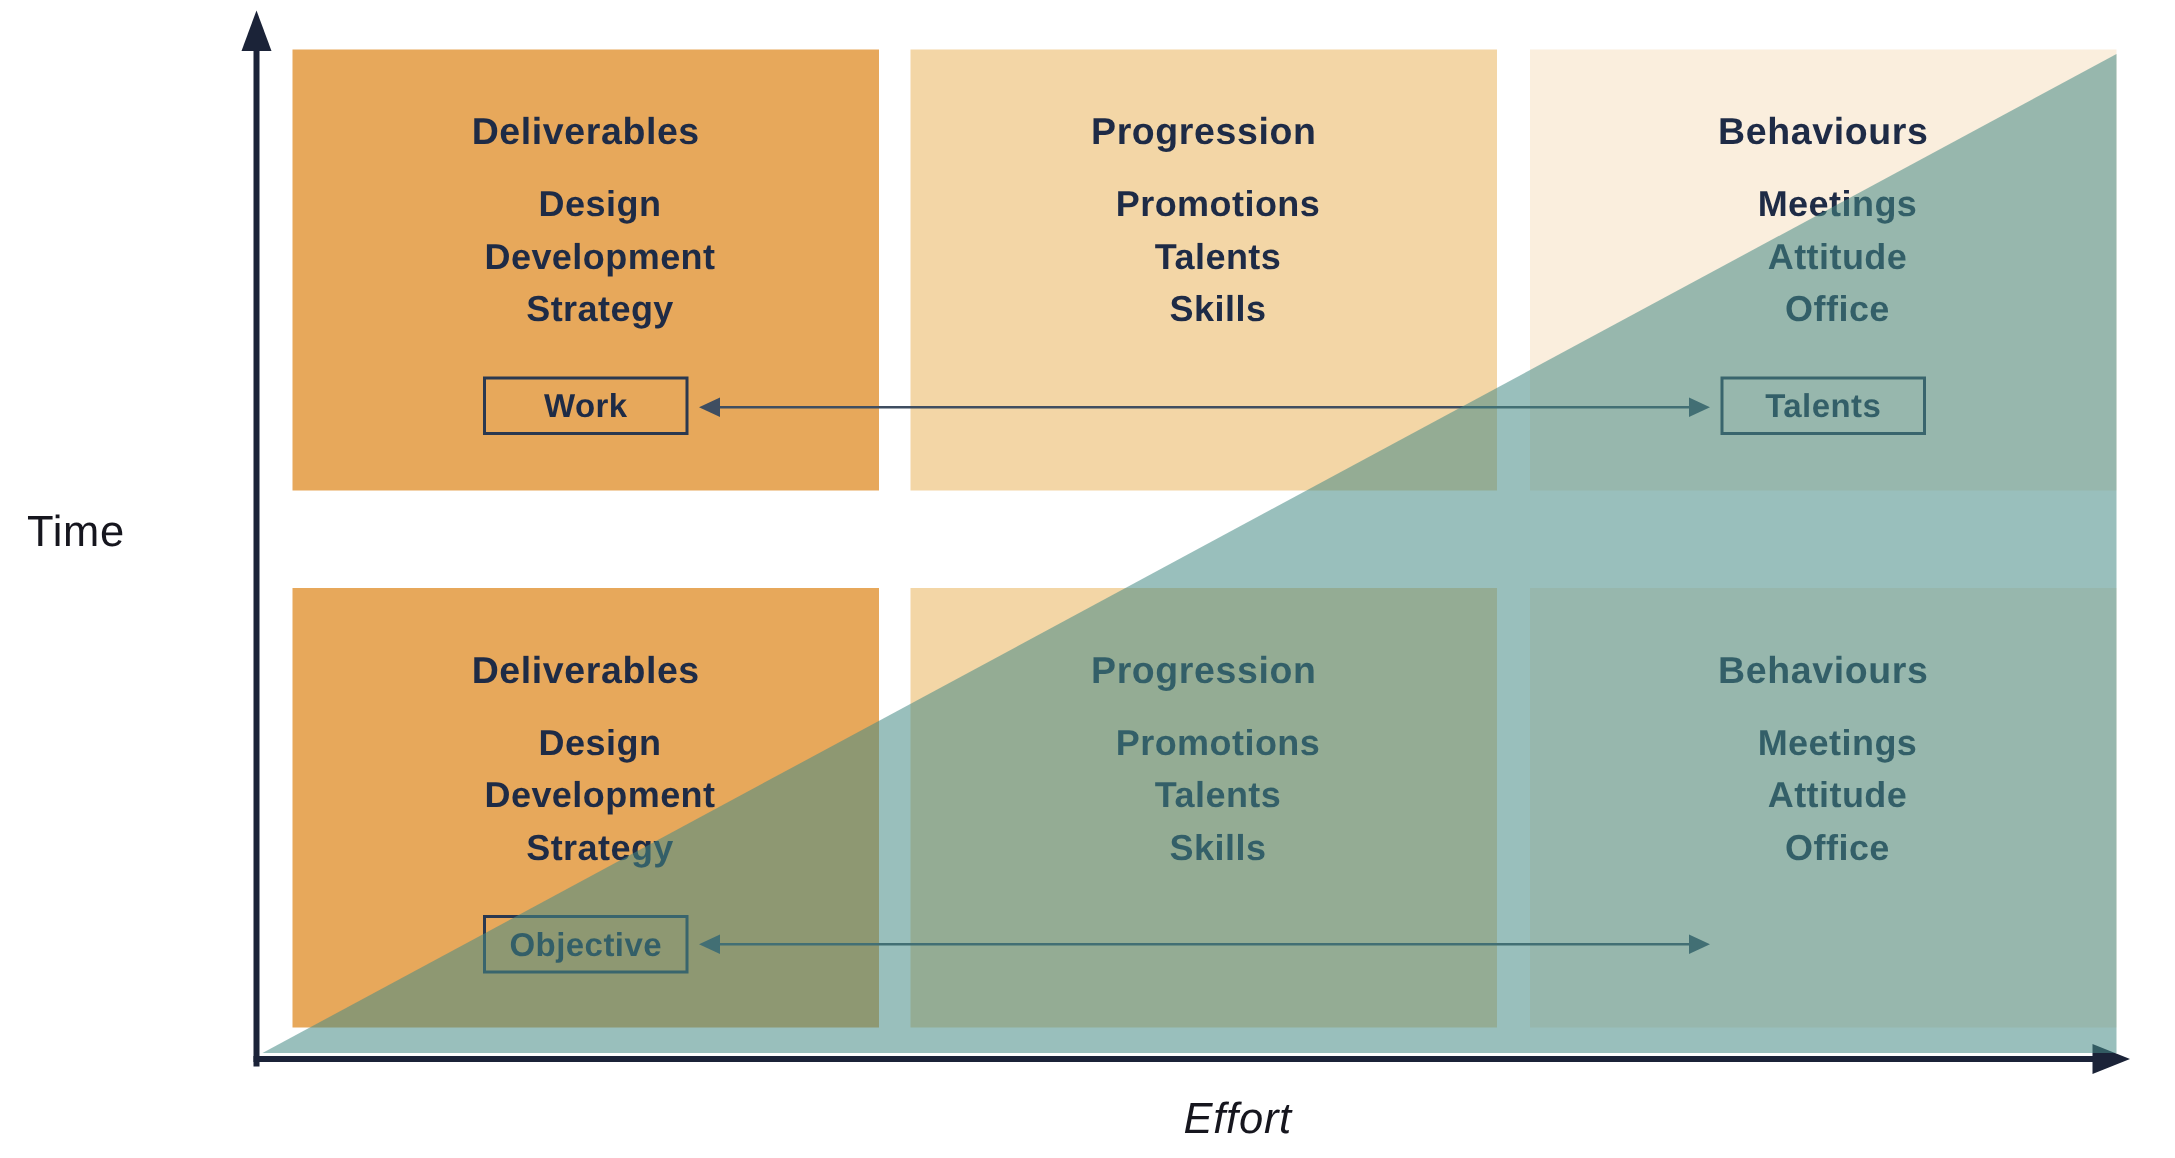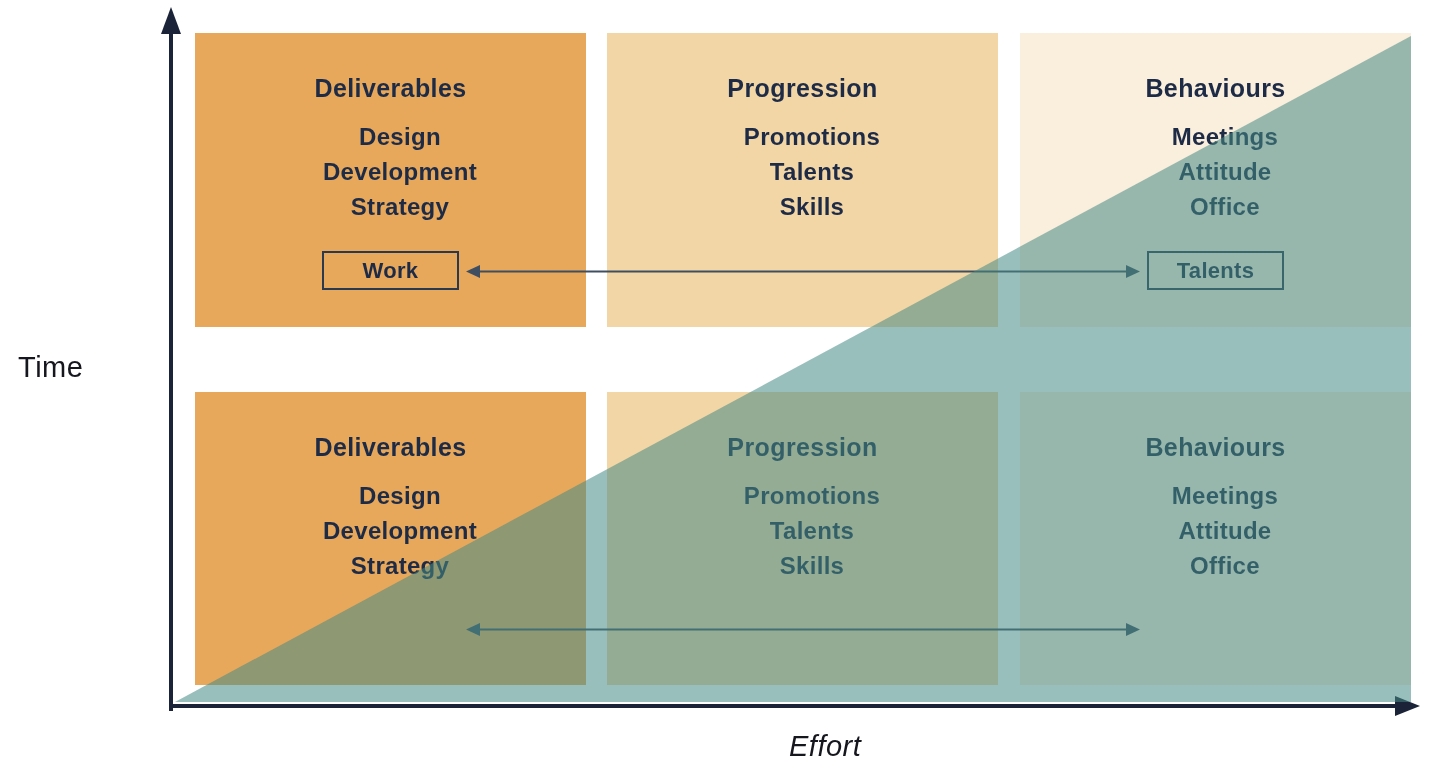--- a/index.html
+++ b/index.html
@@ -35,21 +35,21 @@
   .tag-box{
     position:absolute;left:127px;top:218px;width:137px;height:39px;
     border:2px solid var(--tag-border);box-sizing:border-box;
     display:flex;align-items:center;justify-content:center;
     font-size:22px;font-weight:700;color:var(--text-navy);letter-spacing:.3px;
   }
   .axis-label{
     position:absolute;font-size:29px;font-weight:400;color:var(--label-ink);
     letter-spacing:.5px;z-index:2;line-height:32px;
   }
-  .axis-label.time{left:18px;top:351px;}
+  .axis-label.time{left:18px;top:339px;}
   .axis-label.effort{left:789px;top:730px;font-style:italic;}
   .overlay-svg{
     position:absolute;left:0;top:0;width:1450px;height:772px;z-index:5;pointer-events:none;
   }
   .axis-line{stroke:var(--axis);stroke-width:4;}
   .axis-head{fill:var(--axis);}
   .conn-line{stroke:var(--arrow);stroke-width:1.8;}
   .conn-head{fill:var(--arrow);}
   .tri{fill:var(--overlay-teal);}
 </style>
@@ -94,20 +94,23 @@
     </div>
   </div>
 
   <div class="cell c-orange" style="left:195px;top:392px;height:293px;">
     <div class="cell-title">Deliverables</div>
     <div class="cell-items">
       <div>Design</div>
       <div>Development</div>
       <div>Strategy</div>
     </div>
+    <div class="tag-box">
+      <span>Objective</span>
+    </div>
   </div>
 
   <div class="cell c-tan" style="left:607px;top:392px;height:293px;">
     <div class="cell-title">Progression</div>
     <div class="cell-items">
       <div>Promotions</div>
       <div>Talents</div>
       <div>Skills</div>
     </div>
   </div>

